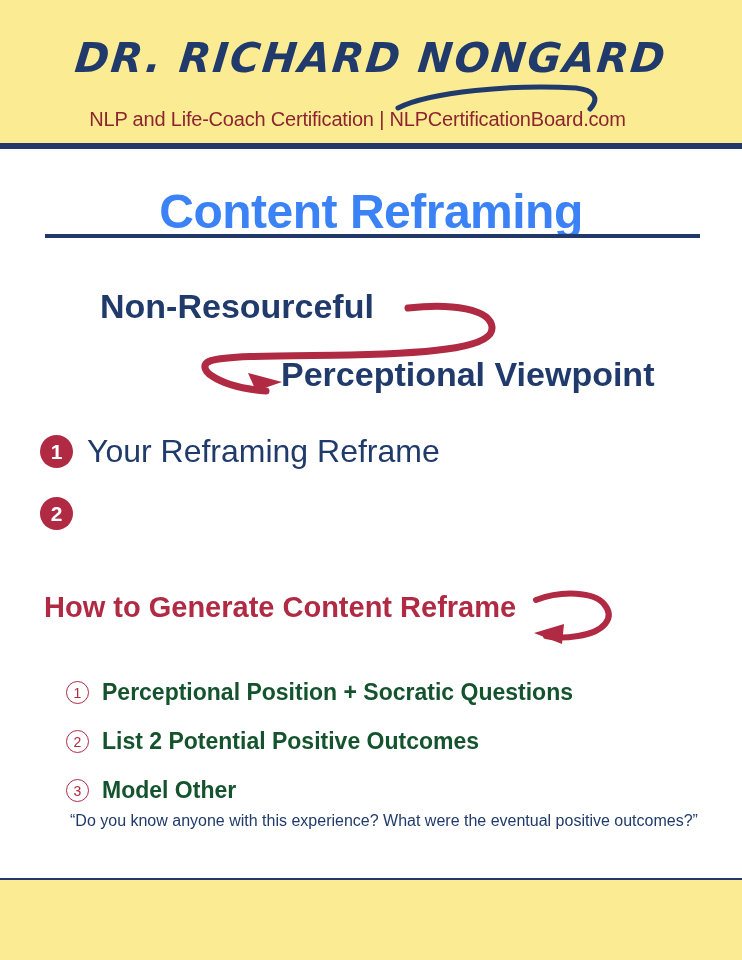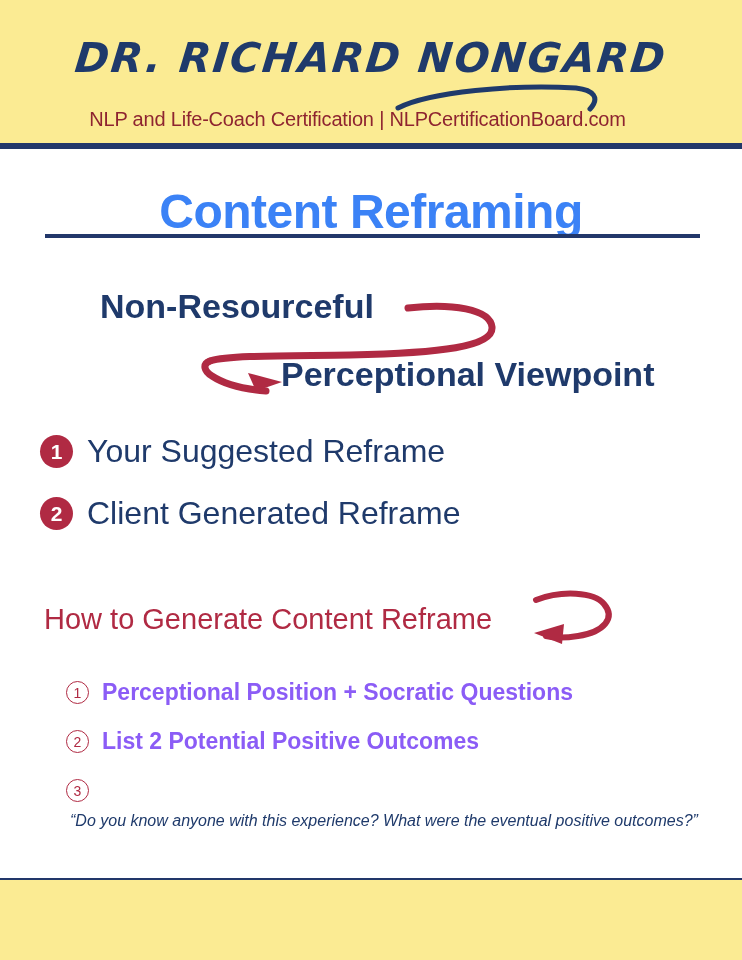--- a/index.html
+++ b/index.html
@@ -173,24 +173,23 @@
     white-space: nowrap;
   }
 
   
   .howto-heading {
     position: absolute;
     left: 44px;
     top: 591px;
     font-family: "Liberation Sans", sans-serif;
     font-size: 29px;
-    font-weight: normal;
+    font-weight: bold;
     color: #b02a43;
     white-space: nowrap;
-    margin-top: 12px;
   }
   .howto-arrow {
     position: absolute;
     left: 528px;
     top: 588px;
     width: 92px;
     height: 62px;
   }
 
   
@@ -219,32 +218,31 @@
     justify-content: center;
     flex: 0 0 auto;
     line-height: 1;
     box-sizing: border-box;
   }
   .sub-label {
     margin-left: 13px;
     font-family: "Liberation Sans", sans-serif;
     font-size: 23px;
     font-weight: bold;
-    color: #8b5cf6;
+    color: #14532d;
     white-space: nowrap;
   }
 
   
   .quote {
     position: absolute;
     left: 70px;
     top: 812px;
     font-family: "Liberation Sans", sans-serif;
     font-size: 16px;
-    font-style: italic;
     font-weight: 400;
     color: #1f3a6b;
     white-space: nowrap;
   }
 
   
   .footer {
     position: absolute;
     left: 0;
     top: 880px;
@@ -288,25 +286,24 @@
         <path d="M20 86 C 12 89, 14 96, 22 101 C 34 109, 52 114, 76 116" fill="none" stroke="#b02a43" stroke-width="7" stroke-linecap="round"></path>
         <polygon points="92,107 58,98 66,116" fill="#b02a43"></polygon>
       </svg>
     </div>
     <div class="flow-to">Perceptional Viewpoint</div>
   </div>
 
   <div class="main-list">
     <div class="main-item">
       <div class="badge-filled">1</div>
-      <div class="main-label">Your Suggested Reframe</div>
+      <div class="main-label">Your Reframing Reframe</div>
     </div>
     <div class="main-item">
       <div class="badge-filled">2</div>
-      <div class="main-label">Client Generated Reframe</div>
     </div>
   </div>
 
   <div class="howto-heading">How to Generate Content Reframe</div>
   <div class="howto-arrow">
     <svg width="92" height="62" viewBox="0 0 92 62" xmlns="http://www.w3.org/2000/svg">
       <path d="M8 12 C 34 2, 66 4, 76 16 C 88 30, 76 44, 50 48 C 38 50, 26 50, 18 48" fill="none" stroke="#b02a43" stroke-width="6" stroke-linecap="round"></path>
       <polygon points="6,45 36,36 34,56" fill="#b02a43"></polygon>
     </svg>
   </div>
@@ -315,20 +312,21 @@
     <div class="sub-item">
       <div class="badge-outline">1</div>
       <div class="sub-label">Perceptional Position + Socratic Questions</div>
     </div>
     <div class="sub-item">
       <div class="badge-outline">2</div>
       <div class="sub-label">List 2 Potential Positive Outcomes</div>
     </div>
     <div class="sub-item">
       <div class="badge-outline">3</div>
+      <div class="sub-label">Model Other</div>
     </div>
   </div>
 
   <div class="quote">“Do you know anyone with this experience? What were the eventual positive outcomes?”</div>
 
   <div class="footer-rule"></div>
   <div class="footer">
     
   </div>
 

